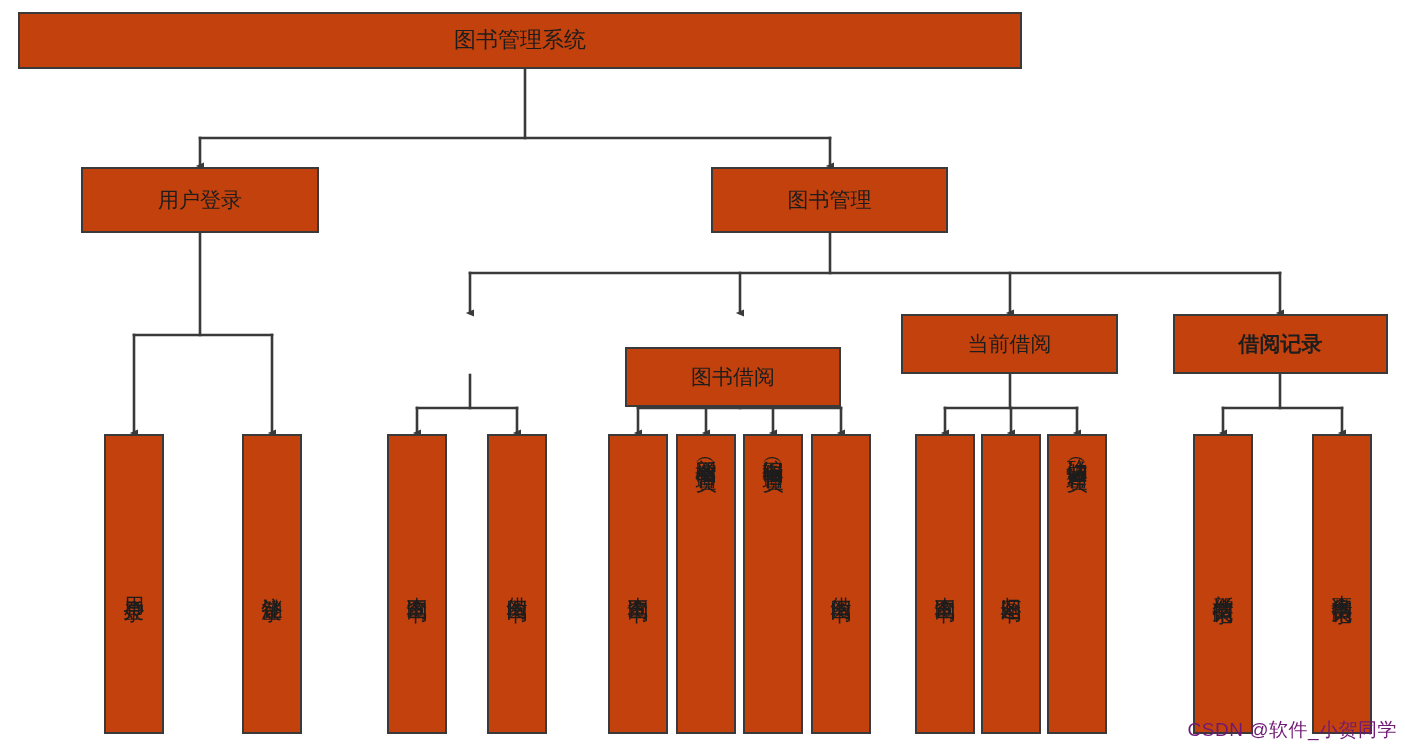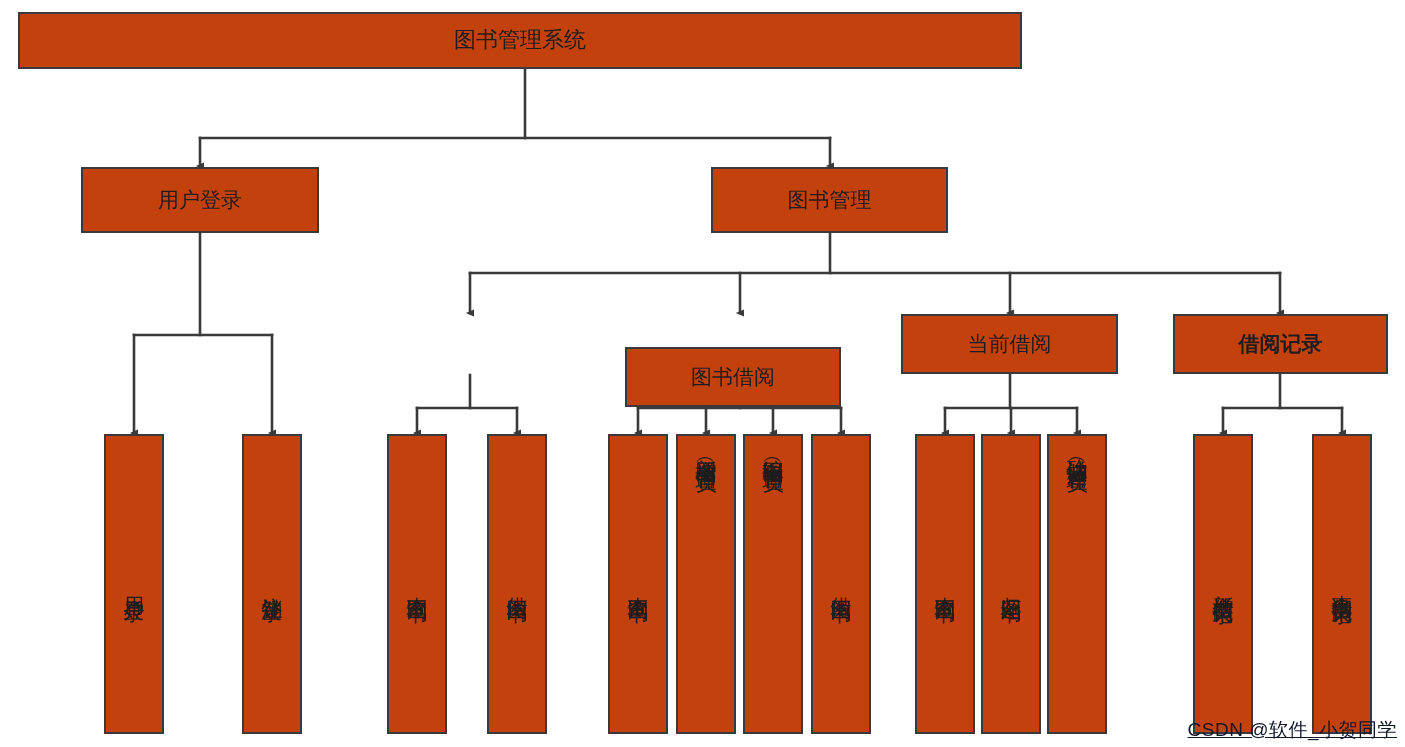--- a/index.html
+++ b/index.html
@@ -72,24 +72,23 @@
   }
   .leaf-inner.centered {
     align-items: center;
     padding-top: 0;
   }
   #watermark {
     position: absolute;
     right: 8px;
     bottom: 4px;
     font-size: 19px;
-    color: #0f172a;
+    color: #701a75;
     white-space: nowrap;
     letter-spacing: 0.5px;
-    text-decoration: underline;
   }
 </style>
 </head>
 <body>
 
 <div id="diagram-root">
 
   <svg id="edge-layer" viewBox="0 0 1405 747" width="1405" height="747" xmlns="http://www.w3.org/2000/svg">
     <defs>
       <marker id="arrowhead" markerWidth="9" markerHeight="9" refX="4.2" refY="4.4" orient="auto" markerUnits="userSpaceOnUse">

